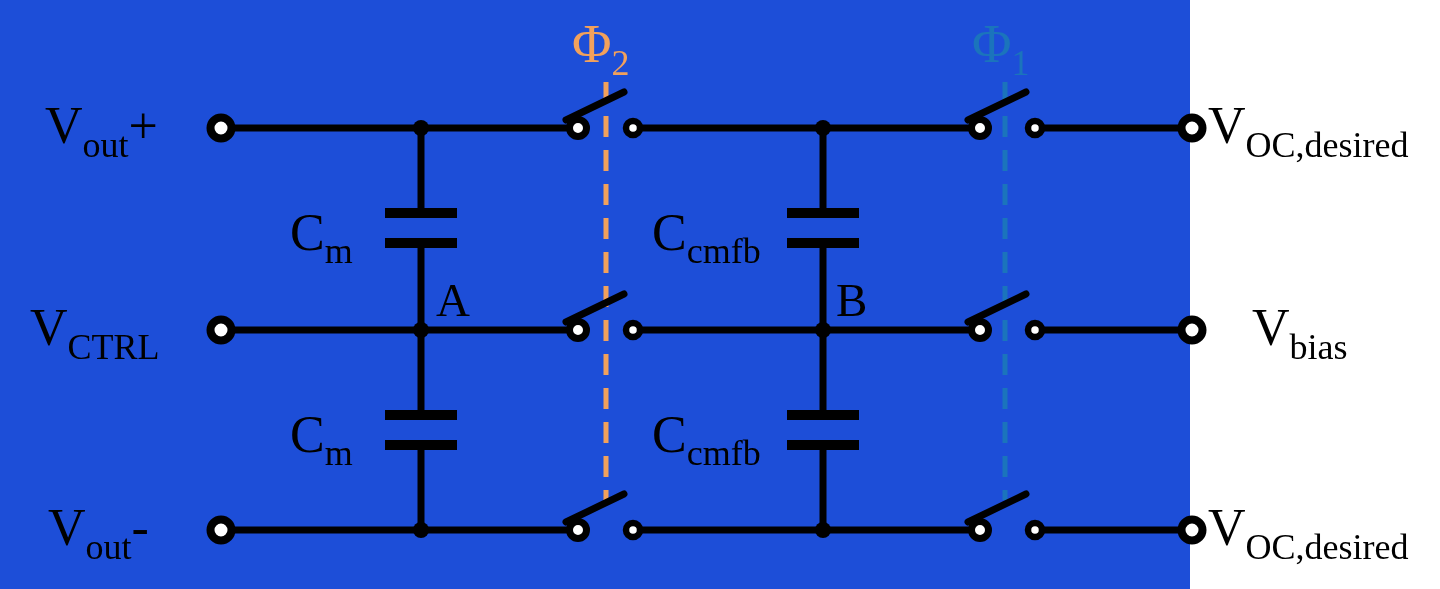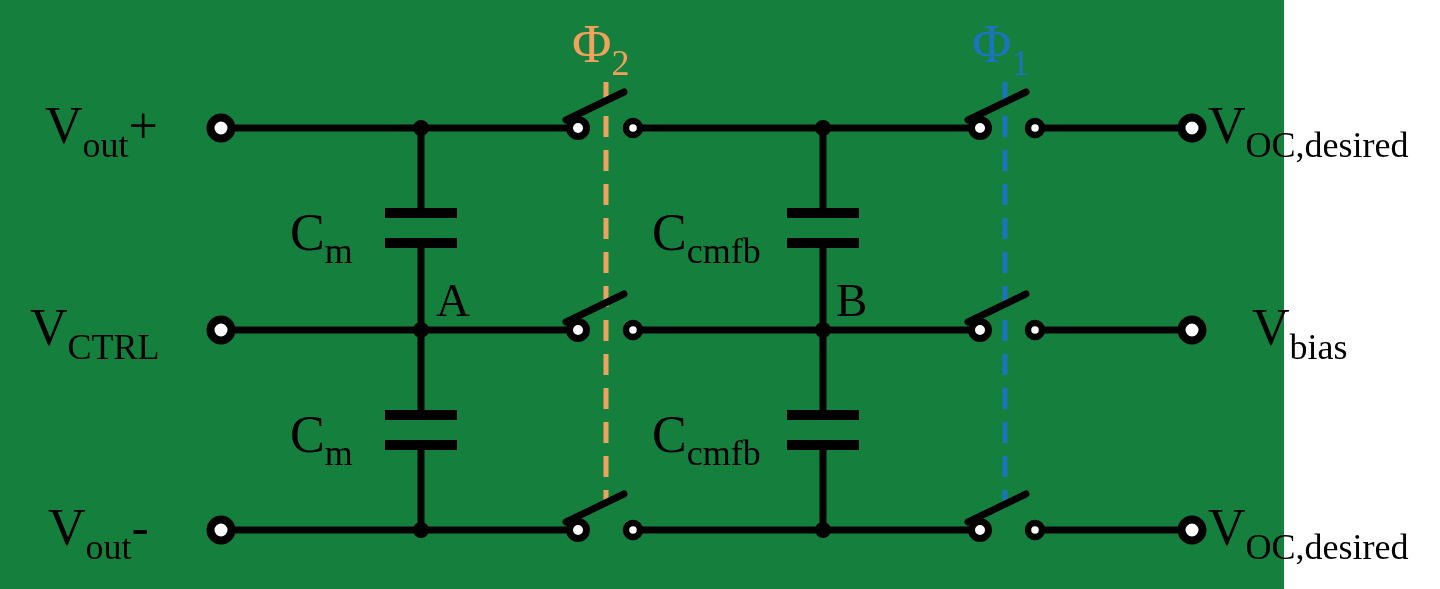--- a/index.html
+++ b/index.html
@@ -5,23 +5,23 @@
   html, body {
     margin: 0;
     padding: 0;
     width: 1440px;
     height: 589px;
     background: #ffffff;
     overflow: hidden;
   }
   .stage {
     position: relative;
-    width: 1284px;
+    width: 1190px;
     height: 589px;
-    background: #15803d;
+    background: #1d4ed8;
   }
   svg { display: block; }
   .lbl {
     font-family: "Liberation Serif", "DejaVu Serif", serif;
     font-size: 52px;
     fill: #000000;
   }
   .sub { font-size: 36px; }
   .nodelbl {
     font-family: "Liberation Serif", "DejaVu Serif", serif;

